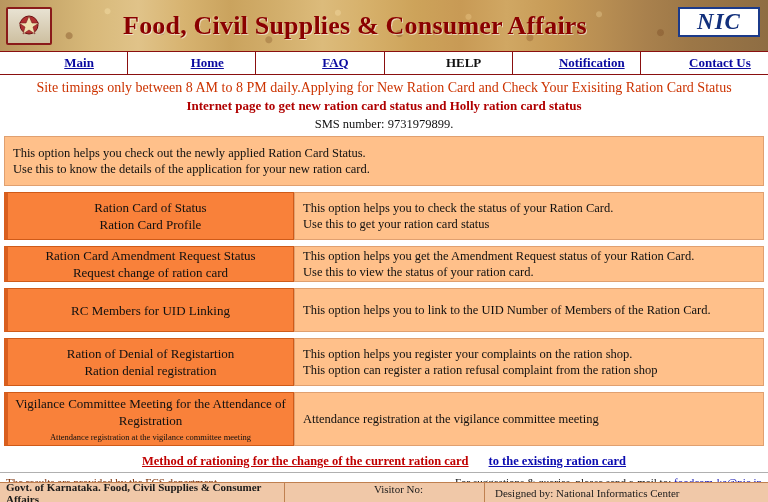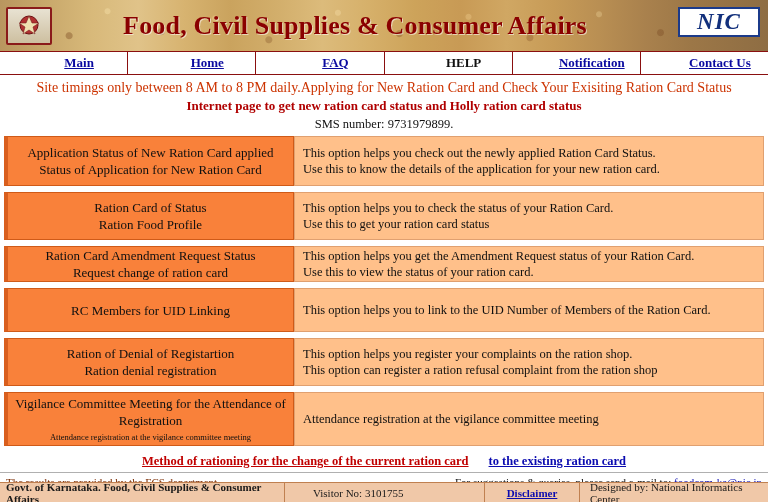--- a/index.html
+++ b/index.html
@@ -247,21 +247,21 @@
     border-right: 1px solid #c08050;
     height: 20px;
     display: flex; align-items: center;
   }
   .bottom-bar .bb2 {
     width: 200px;
     padding-left: 28px;
     color: #1a1a1a;
     border-right: 1px solid #c08050;
     height: 20px;
-    display: flex; align-items: center;
+    display: flex; align-items: center; flex-direction: column;
   }
   .bottom-bar .bb3 {
     width: 95px;
     display: flex; align-items: center; justify-content: center;
     border-right: 1px solid #c08050;
     height: 20px;
   }
   .bottom-bar .bb3 a {
     color: #0a0ab0;
     text-decoration: underline;
@@ -319,34 +319,30 @@
       </div>
   </div>
 
   <div class="notice1">Site timings only between 8 AM to 8 PM daily.Applying for New Ration Card and Check Your Exisiting Ration Card Status</div>
   <div class="notice2">Internet page to get new ration card status and Holly ration card status</div>
   <div class="notice3">SMS number: 9731979899.</div>
 
   <div class="rows">
 
     <div class="row r1">
-      <div class="left">
-        <div class="l1">Application Status of New Ration Card applied</div>
-        <div class="l2">Status of Application for New Ration Card</div>
-      </div>
       <div class="right">
         <div>This option helps you check out the newly applied Ration Card Status.</div>
         <div>Use this to know the details of the application for your new ration card.</div>
       </div>
     </div>
 
     <div class="row r2">
       <div class="left">
         <div class="l1">Ration Card of Status</div>
-        <div class="l2">Ration Food Profile</div>
+        <div class="l2">Ration Card Profile</div>
       </div>
       <div class="right">
         <div>This option helps you to check the status of your Ration Card.</div>
         <div>Use this to get your ration card status</div>
       </div>
     </div>
 
     <div class="row r3">
       <div class="left">
         <div class="l1">Ration Card Amendment Request Status</div>
@@ -402,19 +398,16 @@
       <span>For suggestions &amp; queries, please send e-mail to:</span>
       <a>foodcom-ka@nic.in</a>
     </div>
   </div>
 
   <div class="bottom-bar">
     <div class="bb1">Govt. of Karnataka. Food, Civil Supplies &amp; Consumer Affairs</div>
     <div class="bb2">
       <span>Visitor No:</span>&nbsp;<span>3101755</span>
     </div>
-    <div class="bb3">
-      <a>Disclaimer</a>
-    </div>
     <div class="bb4">Designed by: National Informatics Center</div>
   </div>
 
 </div>
 
 </body></html>

